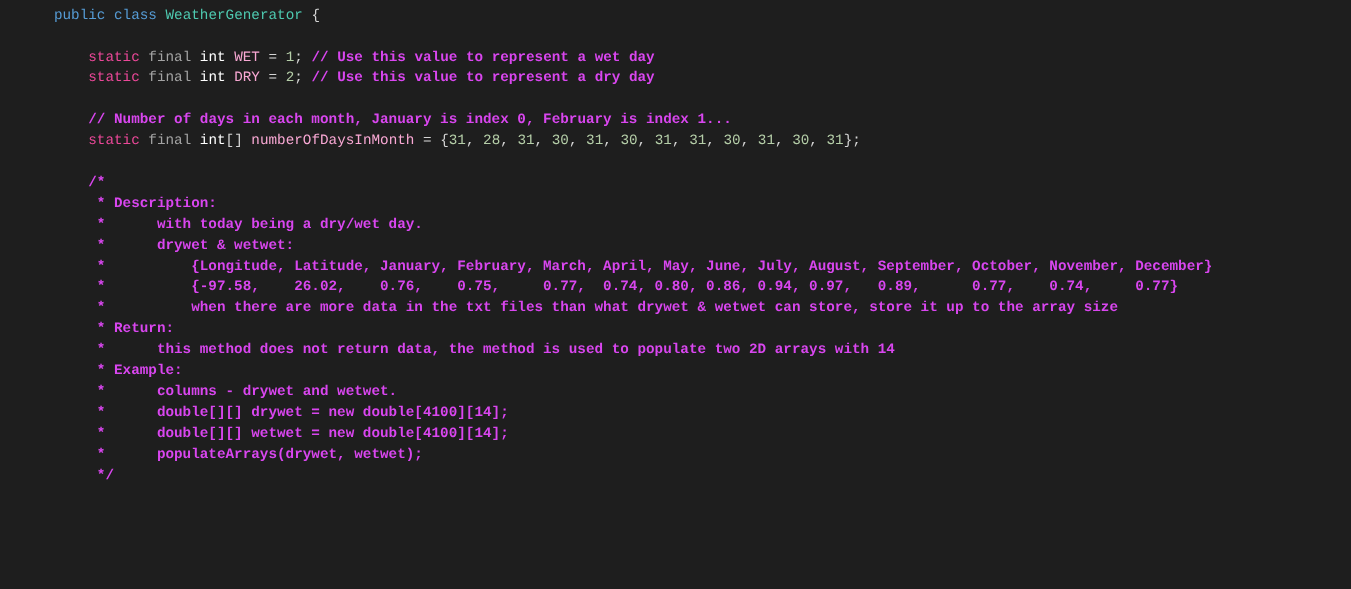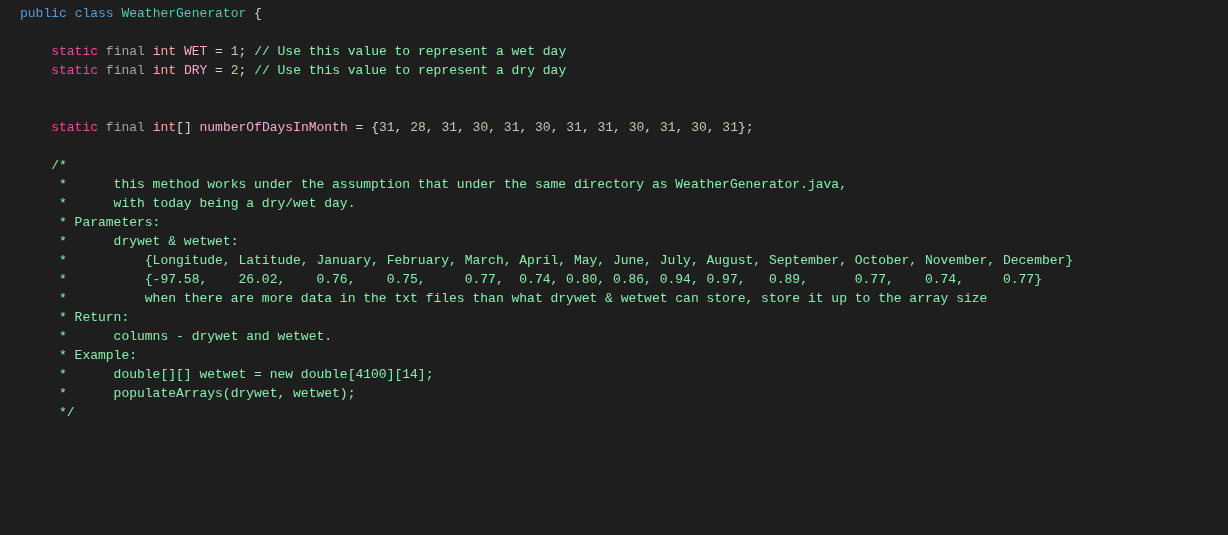--- a/index.html
+++ b/index.html
@@ -7,61 +7,62 @@
       background: #1e1e1e;
       font-family: Consolas, 'Courier New', monospace;
       font-size: 13px;
       line-height: 19px;
       color: #d4d4d4;
       padding: 0;
       overflow-x: auto;
       white-space: nowrap;
     }
     .editor { padding: 4px 0 4px 20px; }
-    .line { white-space: pre; }
+    .line { white-space: pre; margin-left: 29px; }
     .tok-kw-public { color: #569cd6; }
     .tok-kw-static { color: #ec4899; }
     .tok-kw-final { color: #a3a3a3; }
     .tok-kw-class { color: #569cd6; }
-    .tok-type-int { color: #fca5a5; font-family: Liberation Mono, monospace; }
+    .tok-type-int { color: #ffffff; font-family: Liberation Mono, monospace; }
     .tok-classname { color: #4ec9b0; }
     .tok-fieldname { color: #f9a8d4; }
     .tok-number { color: #b5cea8; }
     .tok-punc { color: #d4d4d4; }
-    .tok-comment { color: #86efac; }
+    .tok-comment { color: #d946ef; font-weight: bold; }
   </style>
 </head>
 <body>
 
 <div class="editor">
 
 <div class="line"><span class="tok-kw-public">public</span><span class="tok-punc"> </span><span class="tok-kw-class">class</span><span class="tok-punc"> </span><span class="tok-classname">WeatherGenerator</span><span class="tok-punc"> {</span></div>
 
 <div class="line">&nbsp;</div>
 
 <div class="line"><span class="tok-punc">    </span><span class="tok-kw-static">static</span><span class="tok-punc"> </span><span class="tok-kw-final">final</span><span class="tok-punc"> </span><span class="tok-type-int">int</span><span class="tok-punc"> </span><span class="tok-fieldname">WET</span><span class="tok-punc"> = </span><span class="tok-number">1</span><span class="tok-punc">;</span><span class="tok-comment"> // Use this value to represent a wet day</span></div>
 
 <div class="line"><span class="tok-punc">    </span><span class="tok-kw-static">static</span><span class="tok-punc"> </span><span class="tok-kw-final">final</span><span class="tok-punc"> </span><span class="tok-type-int">int</span><span class="tok-punc"> </span><span class="tok-fieldname">DRY</span><span class="tok-punc"> = </span><span class="tok-number">2</span><span class="tok-punc">;</span><span class="tok-comment"> // Use this value to represent a dry day</span></div>
 
 <div class="line">&nbsp;</div>
 
-<div class="line"><span class="tok-punc">    </span></div>
+<div class="line"><span class="tok-punc">    </span><span class="tok-comment">// Number of days in each month, January is index 0, February is index 1...</span></div>
 
 <div class="line"><span class="tok-punc">    </span><span class="tok-kw-static">static</span><span class="tok-punc"> </span><span class="tok-kw-final">final</span><span class="tok-punc"> </span><span class="tok-type-int">int</span><span class="tok-punc">[]</span><span class="tok-punc"> </span><span class="tok-fieldname">numberOfDaysInMonth</span><span class="tok-punc"> = </span><span class="tok-punc">{</span><span class="tok-number">31</span><span class="tok-punc">, </span><span class="tok-number">28</span><span class="tok-punc">, </span><span class="tok-number">31</span><span class="tok-punc">, </span><span class="tok-number">30</span><span class="tok-punc">, </span><span class="tok-number">31</span><span class="tok-punc">, </span><span class="tok-number">30</span><span class="tok-punc">, </span><span class="tok-number">31</span><span class="tok-punc">, </span><span class="tok-number">31</span><span class="tok-punc">, </span><span class="tok-number">30</span><span class="tok-punc">, </span><span class="tok-number">31</span><span class="tok-punc">, </span><span class="tok-number">30</span><span class="tok-punc">, </span><span class="tok-number">31</span><span class="tok-punc">};</span></div>
 
 <div class="line">&nbsp;</div>
 
 <div class="line tok-comment">    /*</div>
-<div class="line tok-comment">     *      this method works under the assumption that under the same directory as WeatherGenerator.java,</div>
+<div class="line tok-comment">     * Description:</div>
 <div class="line tok-comment">     *      with today being a dry/wet day.</div>
-<div class="line tok-comment">     * Parameters:</div>
 <div class="line tok-comment">     *      drywet &amp; wetwet:</div>
 <div class="line tok-comment">     *          {Longitude, Latitude, January, February, March, April, May, June, July, August, September, October, November, December}</div>
 <div class="line tok-comment">     *          {-97.58,    26.02,    0.76,    0.75,     0.77,  0.74, 0.80, 0.86, 0.94, 0.97,   0.89,      0.77,    0.74,     0.77}</div>
 <div class="line tok-comment">     *          when there are more data in the txt files than what drywet &amp; wetwet can store, store it up to the array size</div>
 <div class="line tok-comment">     * Return:</div>
+<div class="line tok-comment">     *      this method does not return data, the method is used to populate two 2D arrays with 14 </div>
+<div class="line tok-comment">     * Example:</div>
 <div class="line tok-comment">     *      columns - drywet and wetwet.</div>
-<div class="line tok-comment">     * Example:</div>
+<div class="line tok-comment">     *      double[][] drywet = new double[4100][14];</div>
 <div class="line tok-comment">     *      double[][] wetwet = new double[4100][14];</div>
 <div class="line tok-comment">     *      populateArrays(drywet, wetwet);</div>
 <div class="line tok-comment">     */</div>
 
 </div>
 
 </body></html>

